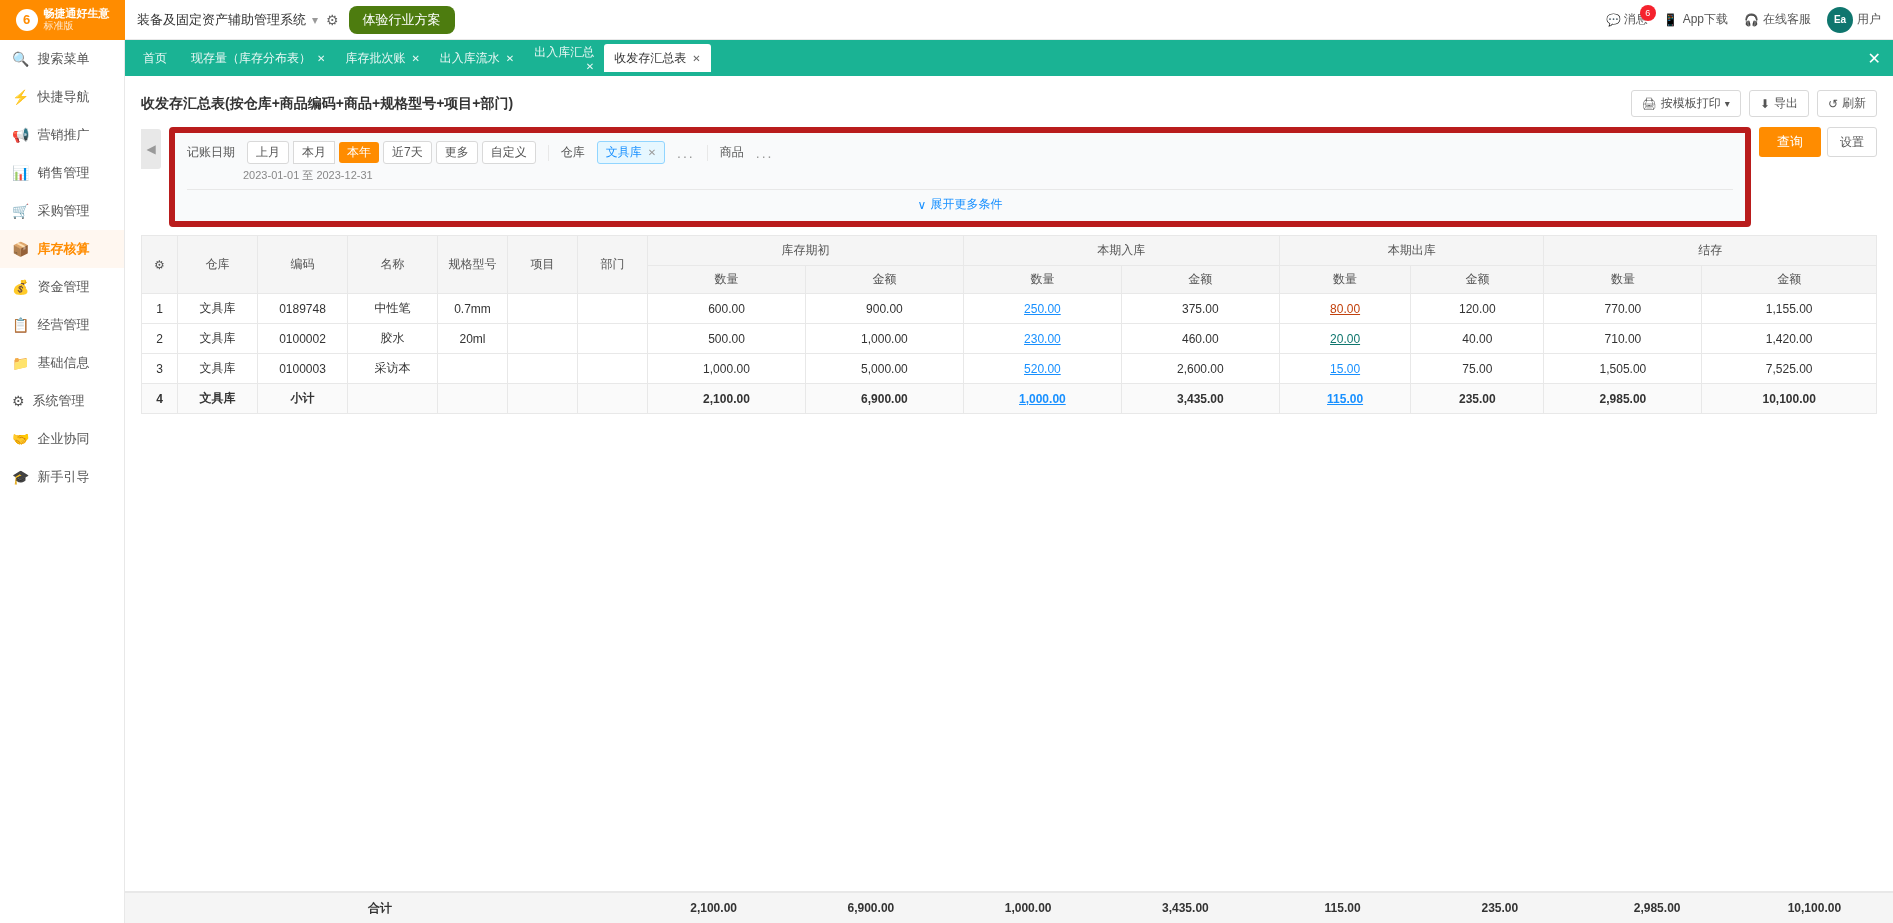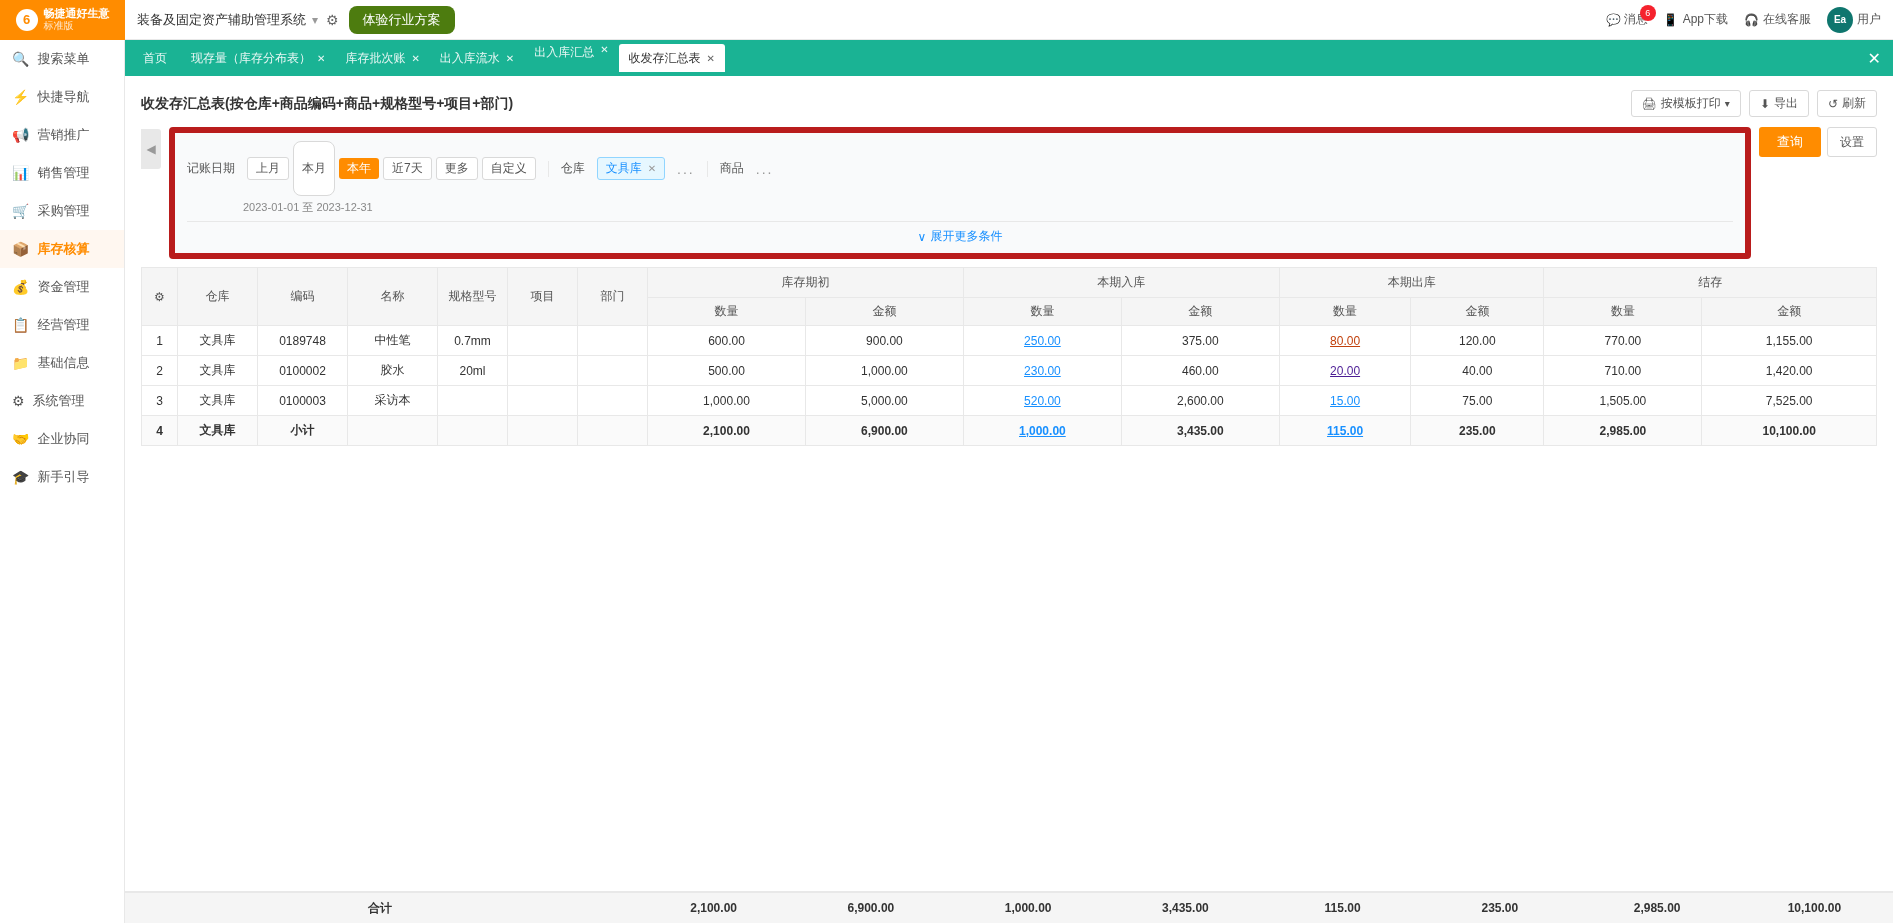--- a/index.html
+++ b/index.html
@@ -110,21 +110,21 @@
         <span style="font-size:10px; cursor:pointer;">✕</span>
       </div>
       <div style="display:flex; align-items:center; padding:0 10px; height:28px; color:rgba(255,255,255,0.9); font-size:12px; cursor:pointer; border-radius:3px 3px 0 0; gap:6px;">
         <span>库存批次账</span>
         <span style="font-size:10px; cursor:pointer;">✕</span>
       </div>
       <div style="display:flex; align-items:center; padding:0 10px; height:28px; color:rgba(255,255,255,0.9); font-size:12px; cursor:pointer; border-radius:3px 3px 0 0; gap:6px;">
         <span>出入库流水</span>
         <span style="font-size:10px; cursor:pointer;">✕</span>
       </div>
-      <div style="display:flex; align-items:flex-start; padding:0 10px; height:28px; color:rgba(255,255,255,0.9); font-size:12px; cursor:pointer; border-radius:3px 3px 0 0; gap:6px;">
+      <div style="display:flex; align-items:flex-end; padding:0 10px; height:28px; color:rgba(255,255,255,0.9); font-size:12px; cursor:pointer; border-radius:3px 3px 0 0; flex-direction:column;">
         <span>出入库汇总</span>
         <span style="font-size:10px; cursor:pointer;">✕</span>
       </div>
       <div style="display:flex; align-items:center; padding:0 10px; height:28px; background:#fff; color:#333; font-size:12px; cursor:pointer; border-radius:3px 3px 0 0; gap:6px;">
         <span>收发存汇总表</span>
         <span style="font-size:10px; cursor:pointer; color:#666;">✕</span>
       </div>
       <div style="margin-left:auto; color:#fff; cursor:pointer; font-size:16px; padding:0 8px;">✕</div>
     </div>
 
@@ -152,21 +152,21 @@
       <div style="display:flex; align-items:flex-start; gap:8px; margin-bottom:8px;">
 
         <div style="width:20px; min-height:40px; background:#e8e8e8; display:flex; align-items:center; justify-content:center; cursor:pointer; border-radius:0 3px 3px 0; color:#999; flex-shrink:0; margin-top:2px;">◀</div>
 
         <div style="flex:1; background:#f9fafb; border:6px solid #b91c1c; border-radius:4px; padding:8px 12px;">
           <div style="display:flex; align-items:center; gap:12px; flex-wrap:wrap;">
 
             <span style="color:#555; font-size:12px; white-space:nowrap;">记账日期</span>
             <div style="display:flex; align-items:center; gap:4px;">
               <button style="padding:2px 8px; border:1px solid #d9d9d9; background:#fff; border-radius:3px; cursor:pointer; font-size:12px; color:#555;">上月</button>
-              <button style="padding:18px 8px; border:1px solid #d9d9d9; background:#fff; border-radius:8px; cursor:pointer; font-size:12px; color:#555;">本月</button>
+              <button style="padding:2px 8px; border:1px solid #d9d9d9; background:#fff; border-radius:0; cursor:pointer; font-size:12px; color:#555;">本月</button>
               <button style="padding:2px 8px; border:none; background:#ff8c00; border-radius:3px; cursor:pointer; font-size:12px; color:#fff;">本年</button>
               <button style="padding:2px 8px; border:1px solid #d9d9d9; background:#fff; border-radius:3px; cursor:pointer; font-size:12px; color:#555;">近7天</button>
               <button style="padding:2px 8px; border:1px solid #d9d9d9; background:#fff; border-radius:3px; cursor:pointer; font-size:12px; color:#555;">更多</button>
               <button style="padding:2px 8px; border:1px solid #d9d9d9; background:#fff; border-radius:3px; cursor:pointer; font-size:12px; color:#555;">自定义</button>
             </div>
             <div style="width:1px; background:#e8e8e8; height:16px;"></div>
 
             <span style="color:#555; font-size:12px; white-space:nowrap;">仓库</span>
             <div style="display:flex; align-items:center; gap:4px; background:#e6f7ff; border:1px solid #91d5ff; border-radius:3px; padding:2px 8px; font-size:12px; color:#1890ff; cursor:pointer;">
               <span>文具库</span>
@@ -249,21 +249,21 @@
             <td style="border:1px solid #e8e8e8; padding:6px 8px; text-align:center;">文具库</td>
             <td style="border:1px solid #e8e8e8; padding:6px 8px; text-align:center;">0100002</td>
             <td style="border:1px solid #e8e8e8; padding:6px 8px; text-align:center;">胶水</td>
             <td style="border:1px solid #e8e8e8; padding:6px 8px; text-align:center;">20ml</td>
             <td style="border:1px solid #e8e8e8; padding:6px 8px; text-align:center;"></td>
             <td style="border:1px solid #e8e8e8; padding:6px 8px; text-align:center;"></td>
             <td style="border:1px solid #e8e8e8; padding:6px 8px; text-align:center;">500.00</td>
             <td style="border:1px solid #e8e8e8; padding:6px 8px; text-align:center;">1,000.00</td>
             <td style="border:1px solid #e8e8e8; padding:6px 8px; text-align:center; color:#1890ff; text-decoration:underline; cursor:pointer;">230.00</td>
             <td style="border:1px solid #e8e8e8; padding:6px 8px; text-align:center;">460.00</td>
-            <td style="border:1px solid #e8e8e8; padding:6px 8px; text-align:center; color:#4c1d95; text-decoration:underline; cursor:pointer;">20.00</td>
+            <td style="border:1px solid #e8e8e8; padding:6px 8px; text-align:center; color:#0f766e; text-decoration:underline; cursor:pointer;">20.00</td>
             <td style="border:1px solid #e8e8e8; padding:6px 8px; text-align:center;">40.00</td>
             <td style="border:1px solid #e8e8e8; padding:6px 8px; text-align:center;">710.00</td>
             <td style="border:1px solid #e8e8e8; padding:6px 8px; text-align:center;">1,420.00</td>
           </tr>
 
           <tr>
             <td style="border:1px solid #e8e8e8; padding:6px 8px; text-align:center;">3</td>
             <td style="border:1px solid #e8e8e8; padding:6px 8px; text-align:center;">文具库</td>
             <td style="border:1px solid #e8e8e8; padding:6px 8px; text-align:center;">0100003</td>
             <td style="border:1px solid #e8e8e8; padding:6px 8px; text-align:center;">采访本</td>

